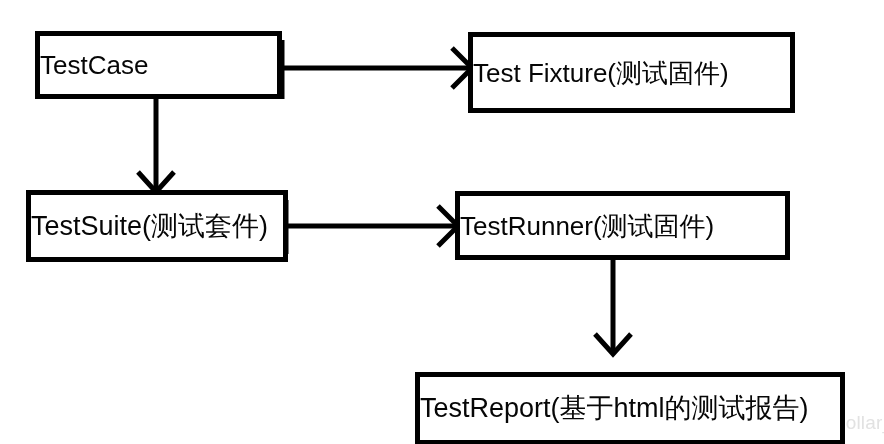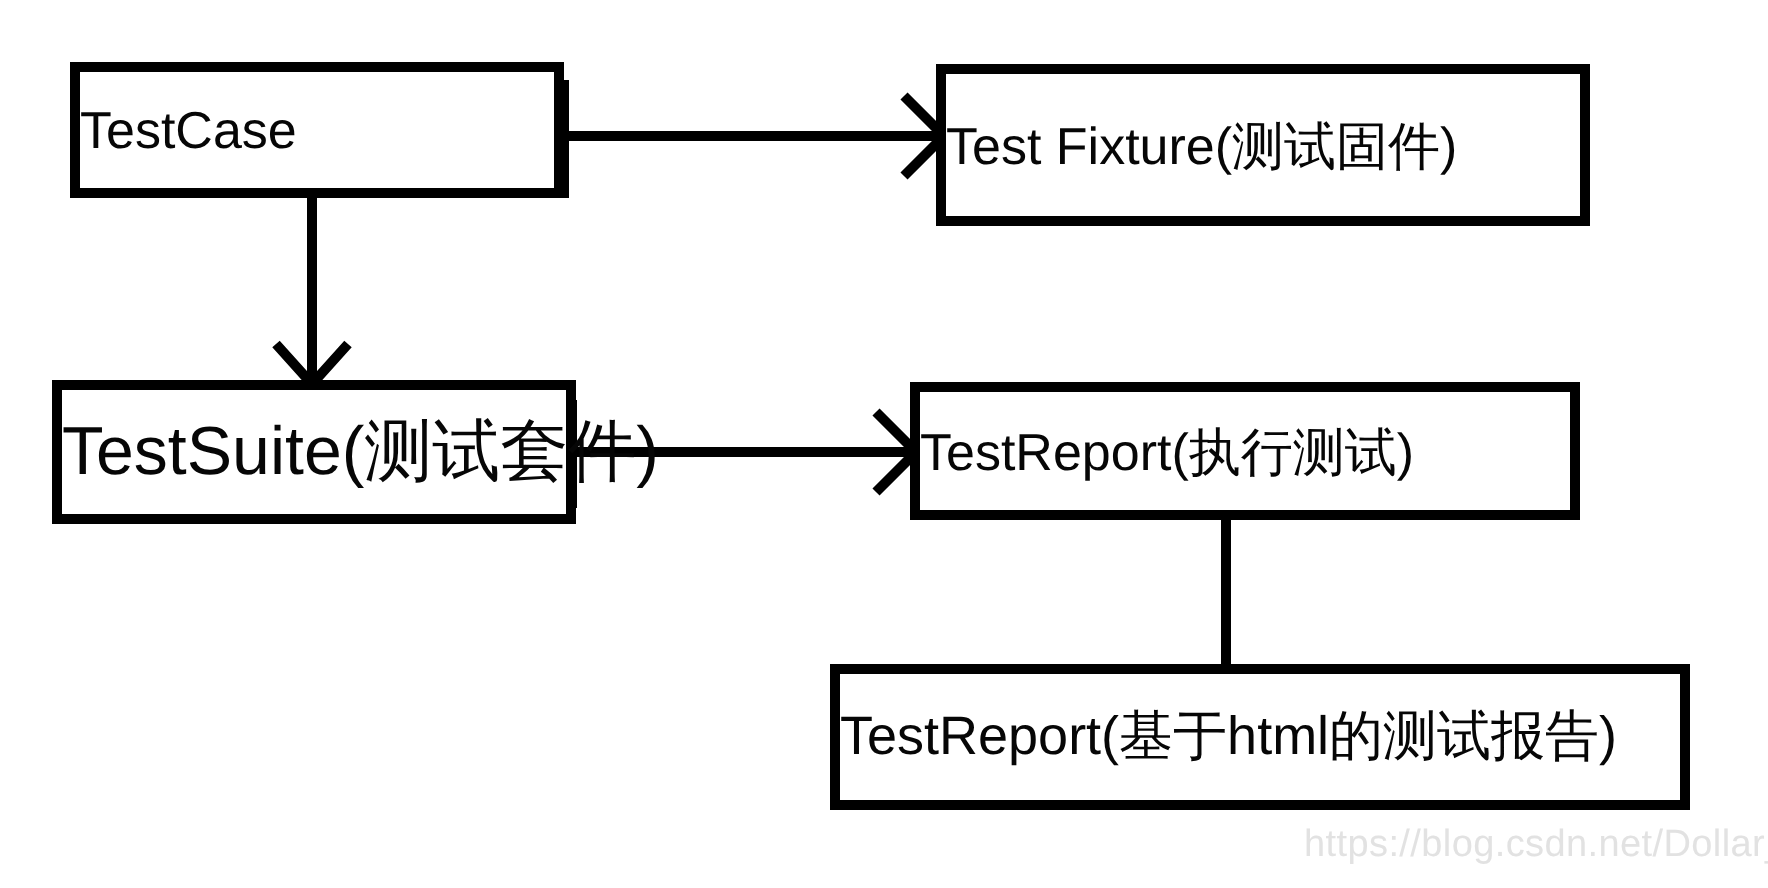--- a/index.html
+++ b/index.html
@@ -31,23 +31,23 @@
     color: #060606;
     font-size: 26px;
     line-height: 1;
     white-space: nowrap;
     letter-spacing: 0px;
   }
   #node-testcase      { left: 35px;  top: 31px;  width: 247px; height: 68px; }
   #node-testfixture   { left: 468px; top: 32px;  width: 327px; height: 81px; }
   #node-testsuite     { left: 26px;  top: 190px; width: 262px; height: 72px; }
   #node-testrunner    { left: 455px; top: 191px; width: 335px; height: 69px; }
-  #node-testreport    { left: 415px; top: 332px; width: 430px; height: 73px; }
+  #node-testreport    { left: 415px; top: 372px; width: 430px; height: 73px; }
 
-  #node-testsuite .node-label  { font-size: 34px; }
+  #node-testsuite .node-label  { font-size: 27px; }
   #node-testreport .node-label { font-size: 27px; }
 
   .edge {
     position: absolute;
     z-index: 2;
     overflow: visible;
   }
   .edge svg { display: block; overflow: visible; }
   .edge path, .edge line { stroke: #000000; fill: none; }
 
@@ -109,21 +109,21 @@
 
   <div class="node" id="node-testfixture">
     <span class="node-label">Test Fixture(测试固件)</span>
   </div>
 
   <div class="node" id="node-testsuite">
     <span class="node-label">TestSuite(测试套件)</span>
   </div>
 
   <div class="node" id="node-testrunner">
-    <span class="node-label">TestReport(执行测试)</span>
+    <span class="node-label">TestRunner(测试固件)</span>
   </div>
 
   <div class="node" id="node-testreport">
     <span class="node-label">TestReport(基于html的测试报告)</span>
   </div>
 
   <div id="watermark">https://blog.csdn.net/Dollar_jen</div>
 
 </div>
 

